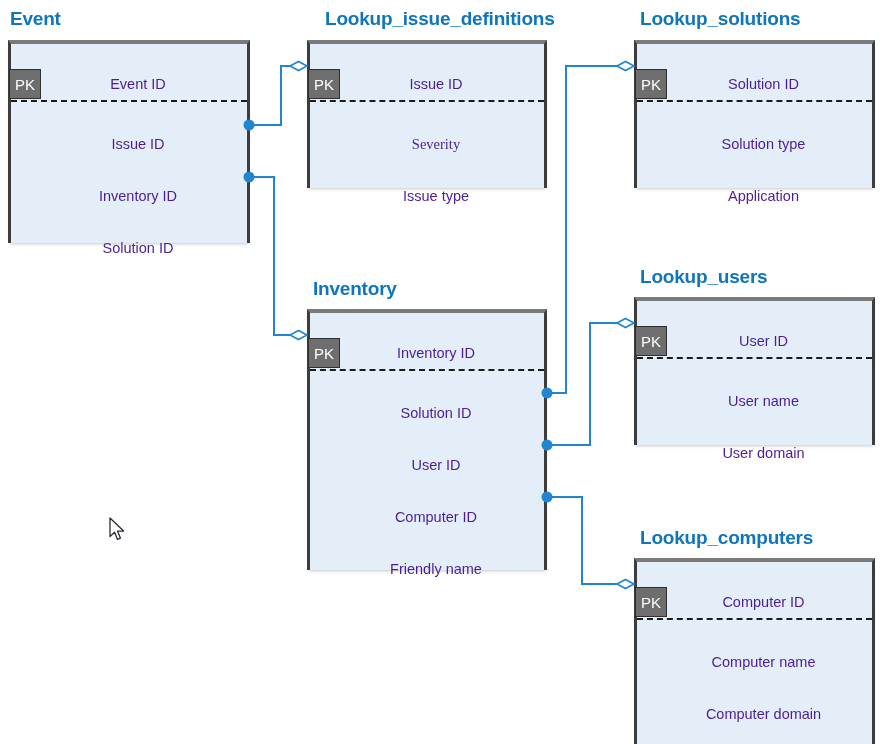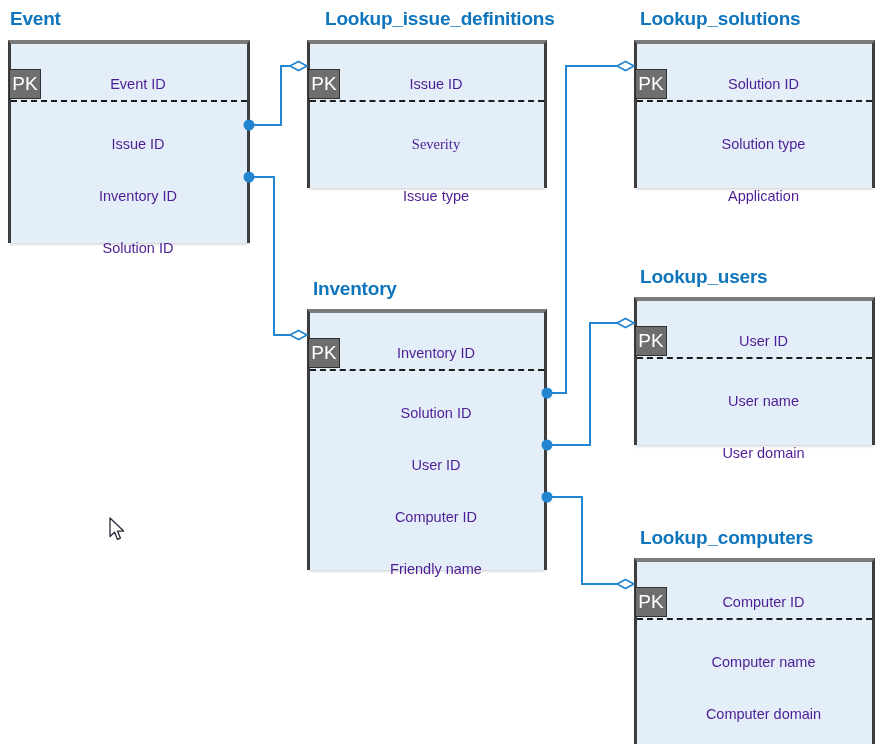--- a/index.html
+++ b/index.html
@@ -62,21 +62,21 @@
     box-sizing: border-box;
   }
   .pk-badge {
     position: absolute;
     left: -2px;
     width: 32px;
     height: 30px;
     background: #6e6e6e;
     border: 1px solid #2f2f2f;
     color: #ffffff;
-    font-size: 19px;
+    font-size: 15px;
     display: flex;
     align-items: center;
     justify-content: center;
     box-sizing: border-box;
     z-index: 3;
   }
   .sep {
     position: absolute;
     left: 0;
     width: 100%;

